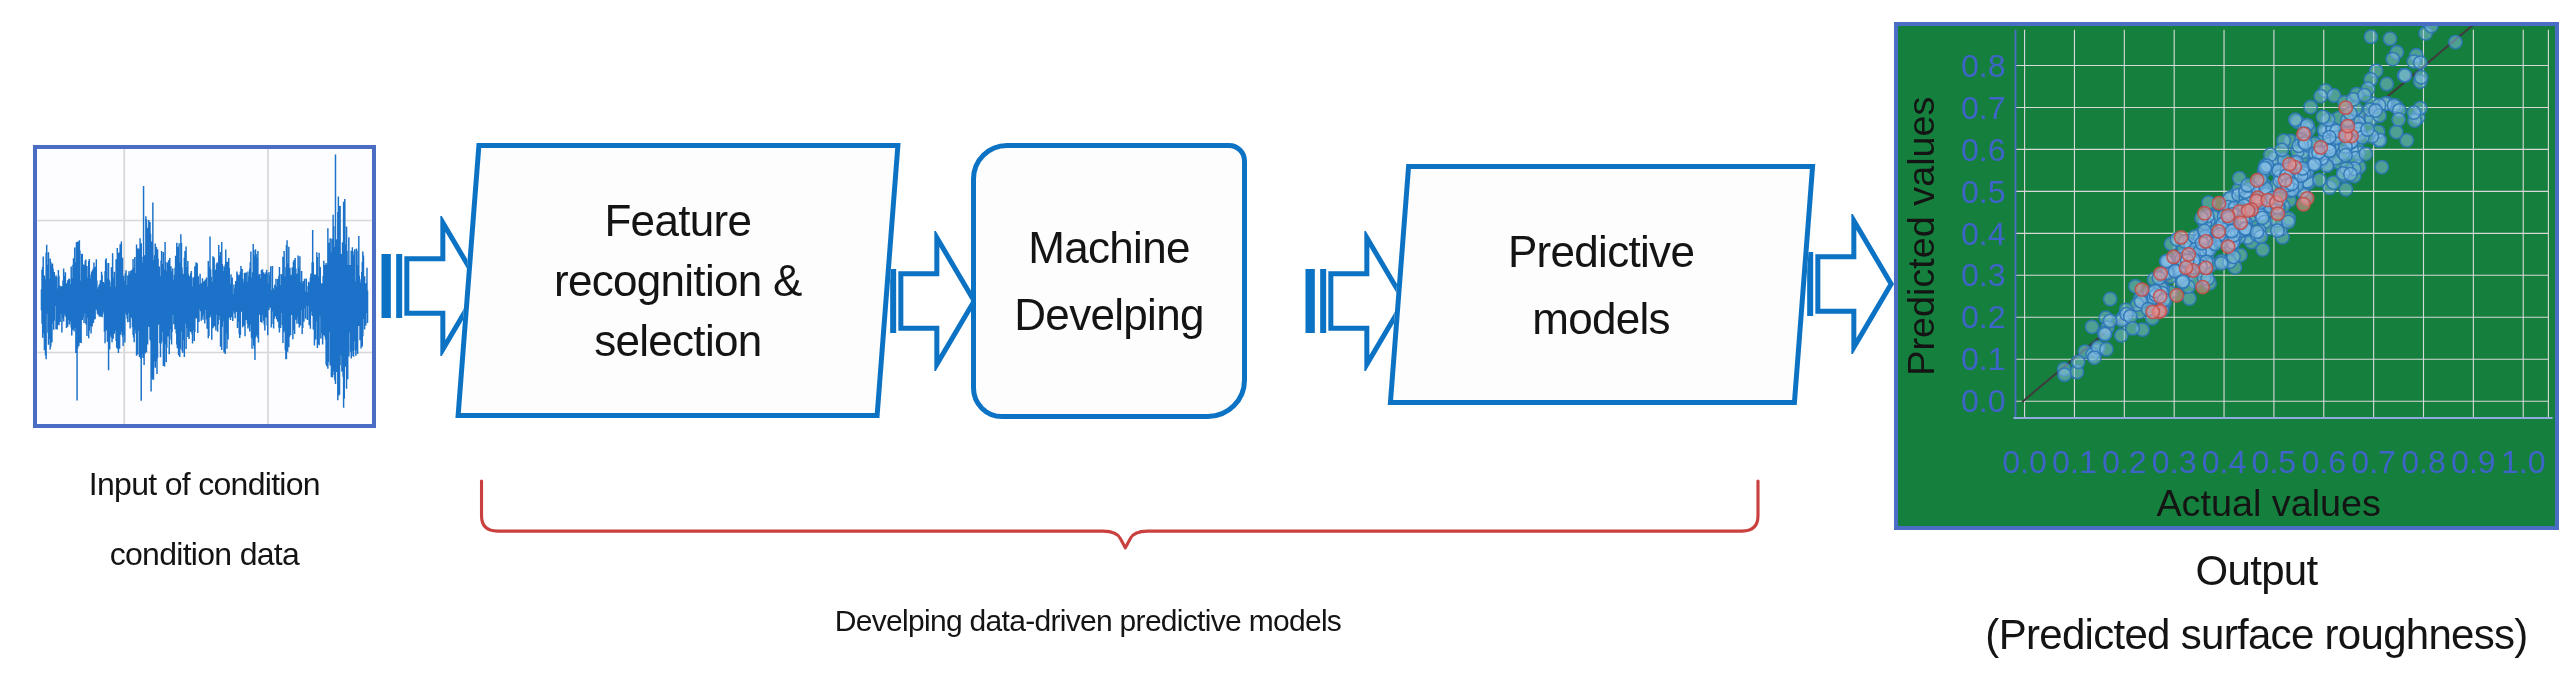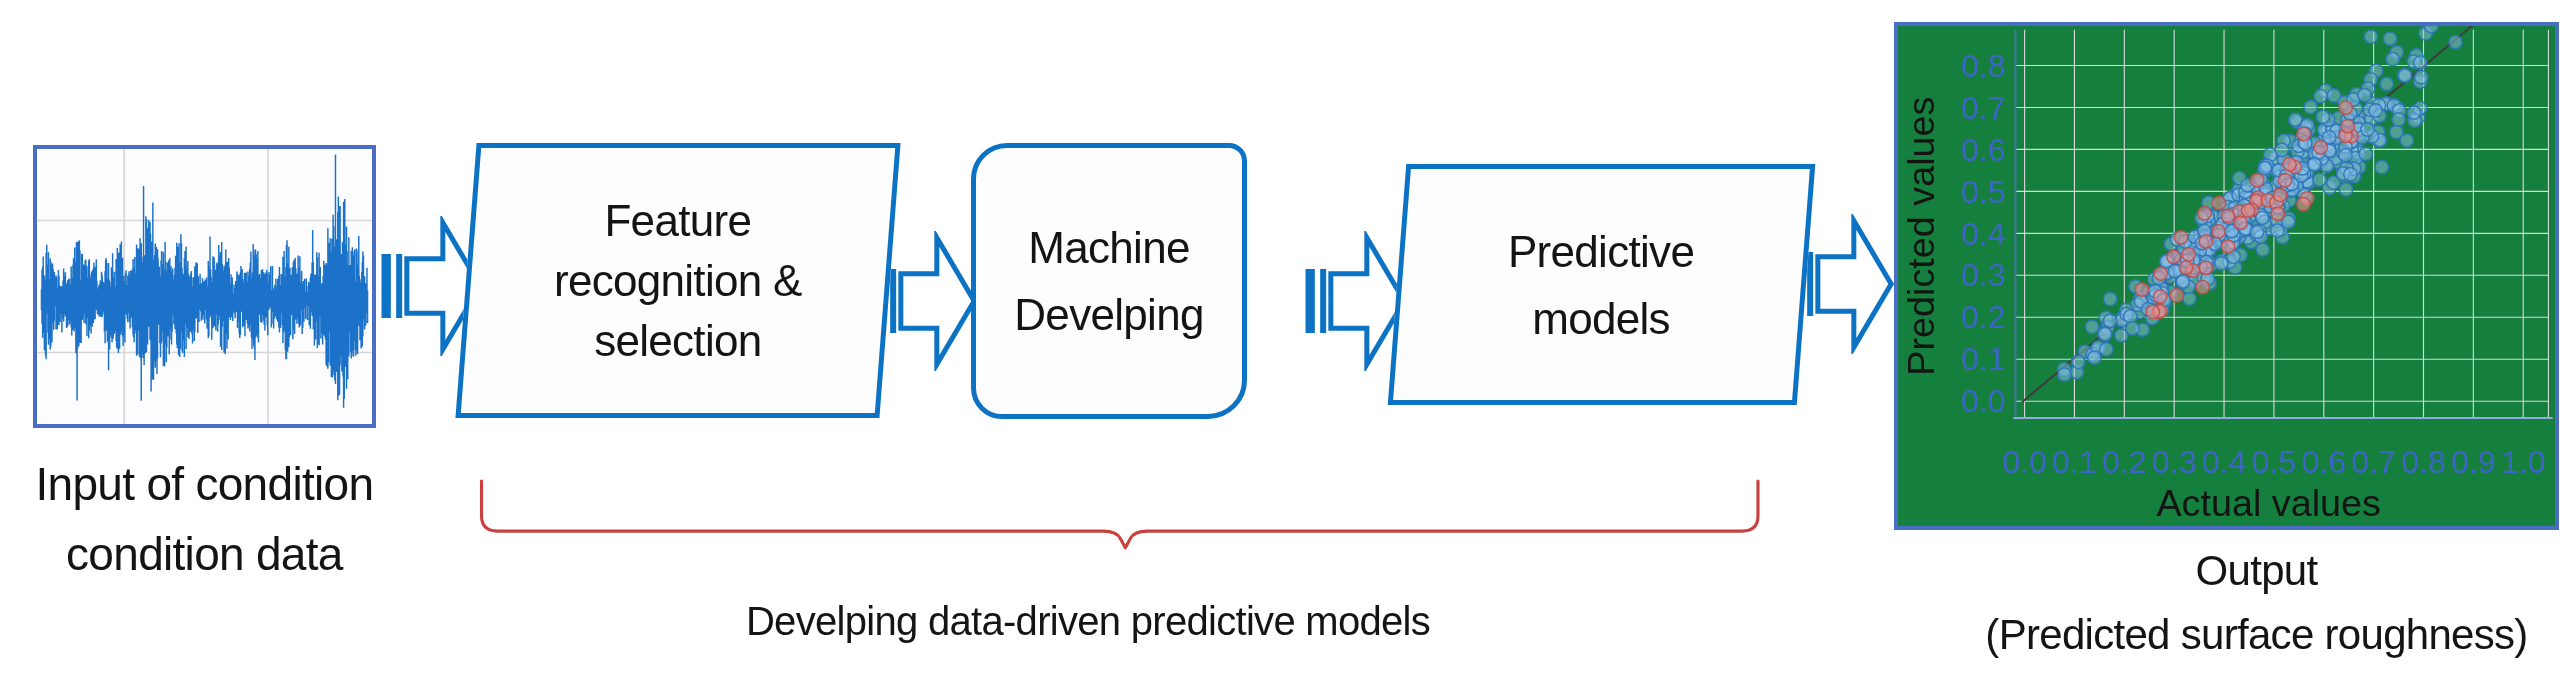--- a/index.html
+++ b/index.html
@@ -9,25 +9,25 @@
   }
   .abs{position:absolute;}
   
   #wave-box{
     left:33px;top:145px;width:343px;height:283px;
     border:4.2px solid #4a6ec4;background:#fdfdff;box-sizing:border-box;
   }
   #wave-box svg{display:block;}
   
   .caption{
-    text-align:center;font-size:46px;line-height:70px;color:#141414;
+    text-align:center;font-size:32px;line-height:70px;color:#141414;
     letter-spacing:-0.7px;white-space:nowrap;
   }
   #input-caption{left:8.4px;top:449px;width:392px;}
-  #brace-caption{left:633px;top:593px;width:910px;font-size:40px;line-height:56px;}
+  #brace-caption{left:633px;top:593px;width:910px;font-size:30px;line-height:56px;}
   #output-caption{left:1931px;top:539px;width:651px;font-size:42px;line-height:64px;}
   
   .proc-box{
     box-sizing:border-box;border:5.6px solid #0c72c4;background:#fdfdfe;
     display:flex;align-items:center;justify-content:center;
   }
   .proc-label{
     text-align:center;font-size:44px;line-height:60px;color:#141414;letter-spacing:-0.7px;
     white-space:nowrap;
   }

